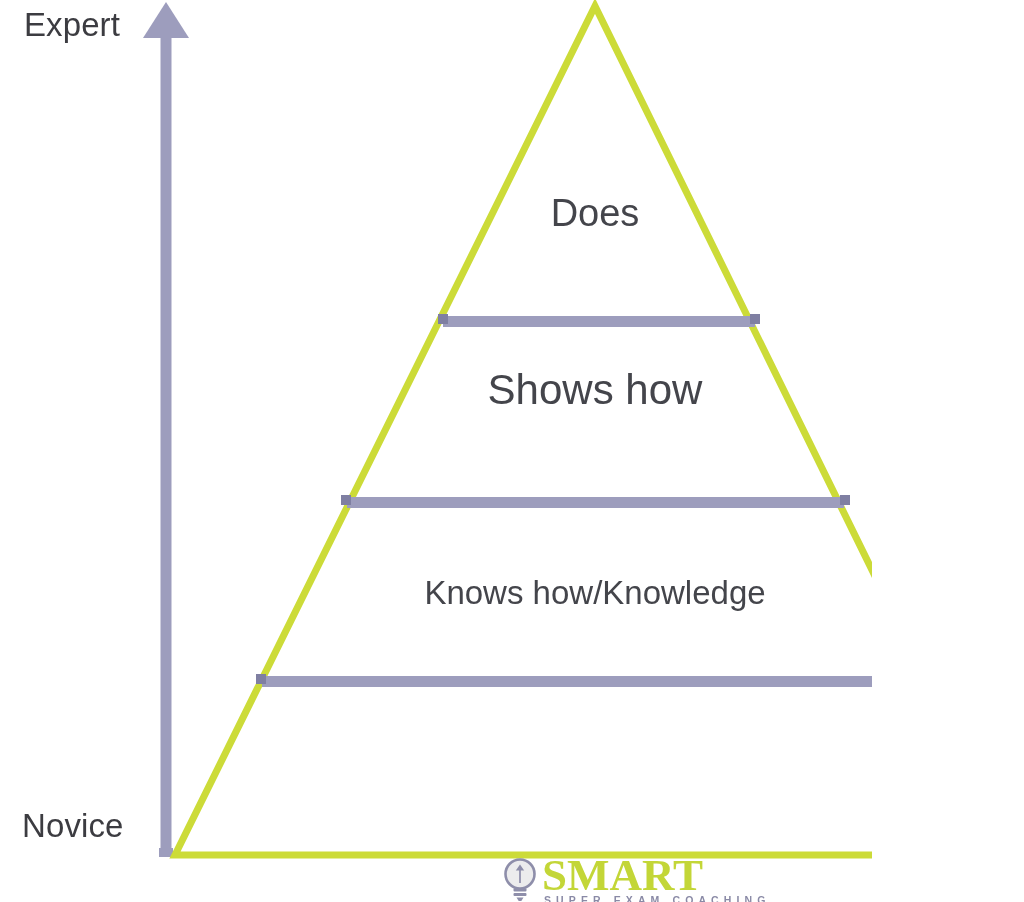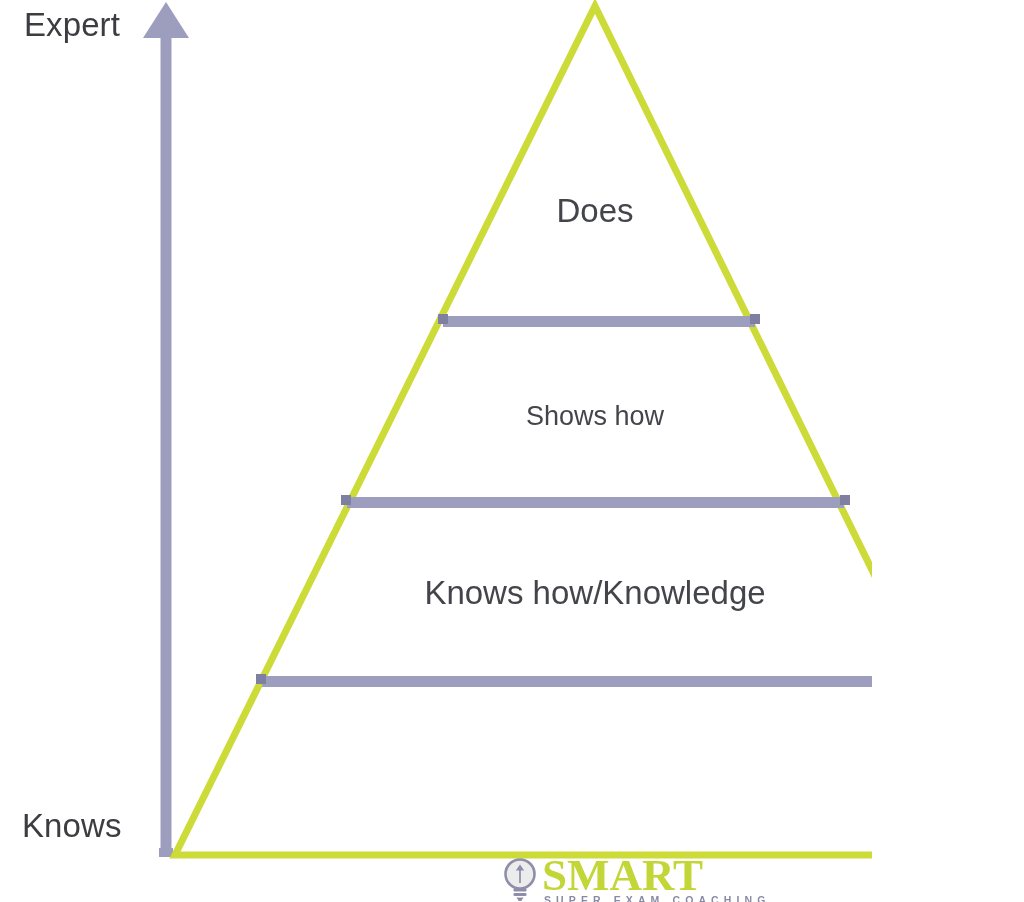--- a/index.html
+++ b/index.html
@@ -48,22 +48,22 @@
 
   
   .tier-label {
     position: absolute;
     color: #44454b;
     font-family: "Liberation Sans", sans-serif;
     white-space: nowrap;
     text-align: center;
     transform: translateX(-50%);
   }
-  #tier-label-0 { left: 595px; top: 192px; font-size: 33px; }
-  #tier-label-1 { left: 595px; top: 401px; font-size: 27px; }
+  #tier-label-0 { left: 595px; top: 192px; font-size: 38px; }
+  #tier-label-1 { left: 595px; top: 366px; font-size: 42px; }
   #tier-label-2 { left: 595px; top: 574px; font-size: 33px; }
   #tier-label-3 { left: 595px; top: 748px; font-size: 33px; }
 
   
   #brand-logo {
     position: absolute;
     left: 499px;
     top: 857px;
     height: 45px;
     display: flex;
@@ -126,21 +126,21 @@
       <rect x="840" y="495" width="10" height="10" fill="#7f7fa2"></rect>
     </g>
     <g>
       <rect x="262" y="676" width="669" height="11" fill="#9d9dbd"></rect>
       <rect x="256" y="674" width="10" height="10" fill="#7f7fa2"></rect>
       <rect x="927" y="674" width="10" height="10" fill="#7f7fa2"></rect>
     </g>
   </svg>
 
   <div class="axis-label" id="axis-label-expert">Expert</div>
-  <div class="axis-label" id="axis-label-novice">Knows</div>
+  <div class="axis-label" id="axis-label-novice">Novice</div>
 
   <div class="tier-label" id="tier-label-0">Does</div>
   <div class="tier-label" id="tier-label-1">Shows how</div>
   <div class="tier-label" id="tier-label-2">Knows how/Knowledge</div>
 
   <div id="brand-logo">
     <svg id="brand-bulb-icon" viewBox="0 0 42 45" aria-hidden="true">
       <circle cx="21" cy="17" r="14.5" fill="#ececed" stroke="#8e8eaa" stroke-width="2.6"></circle>
       <path d="M 21 26 L 21 9" stroke="#8e8eaa" stroke-width="1.7" fill="none"></path>
       <path d="M 21 7.5 L 25.2 13.5 L 16.8 13.5 Z" fill="#8e8eaa"></path>

